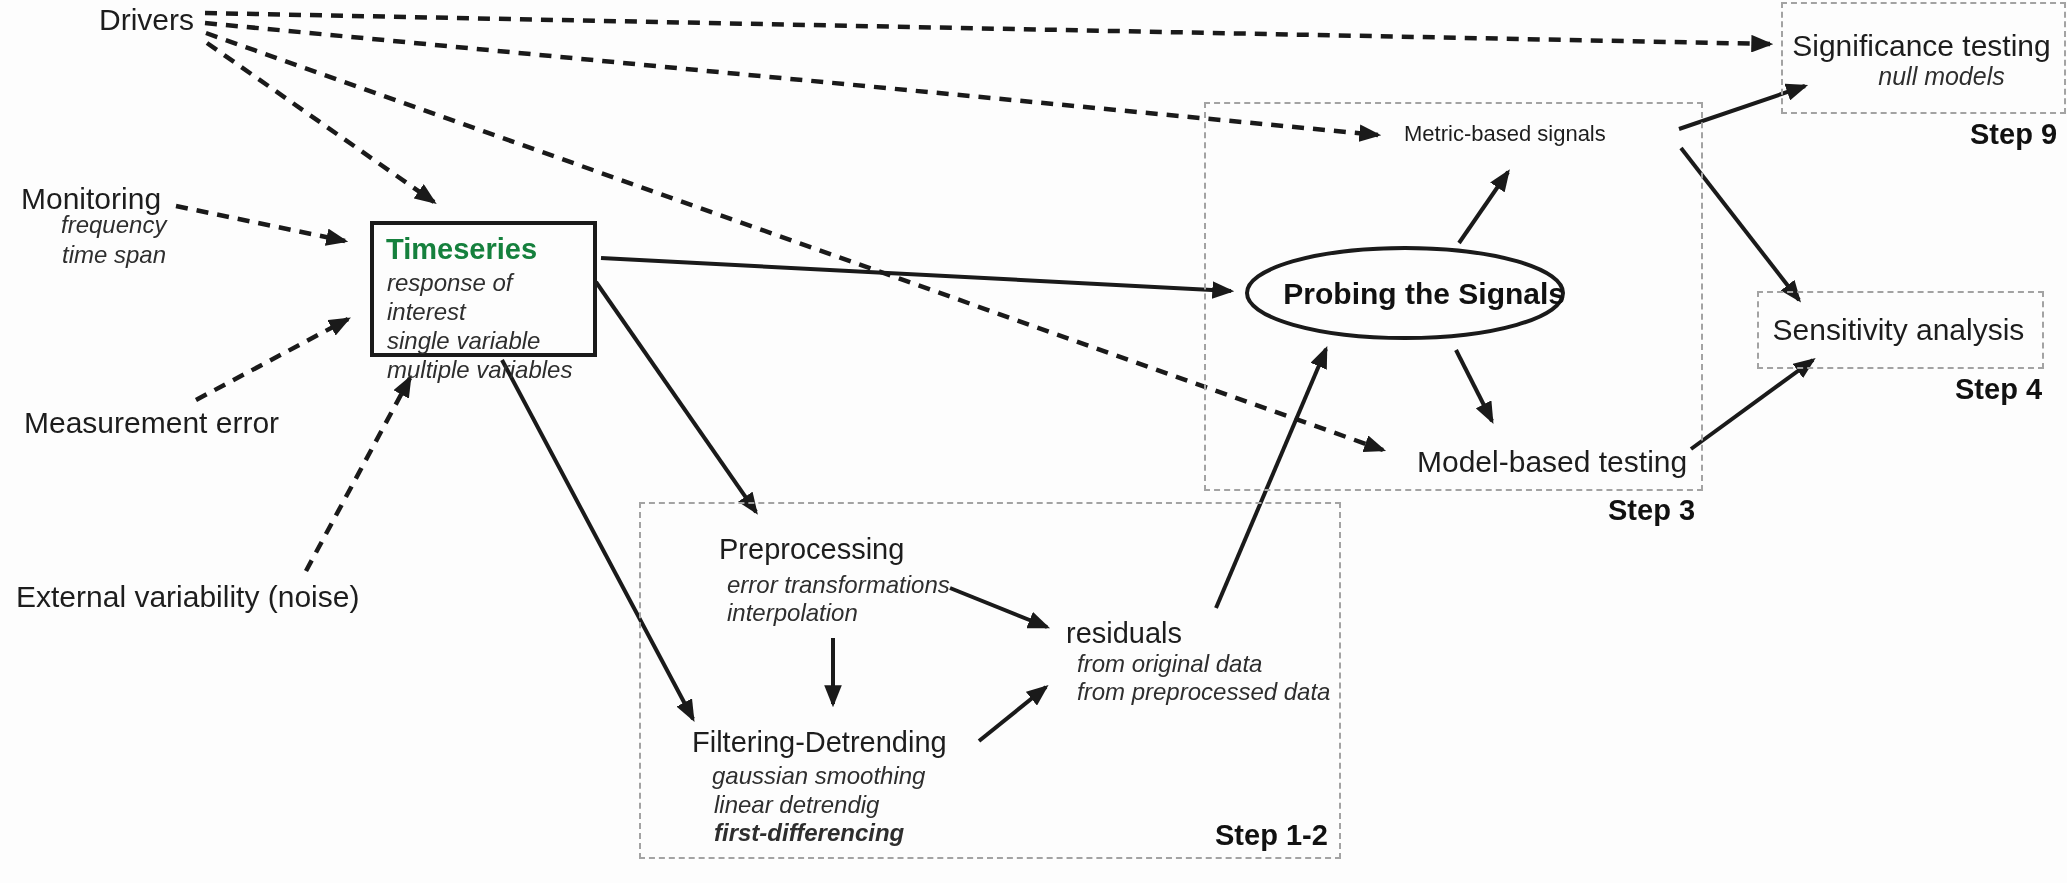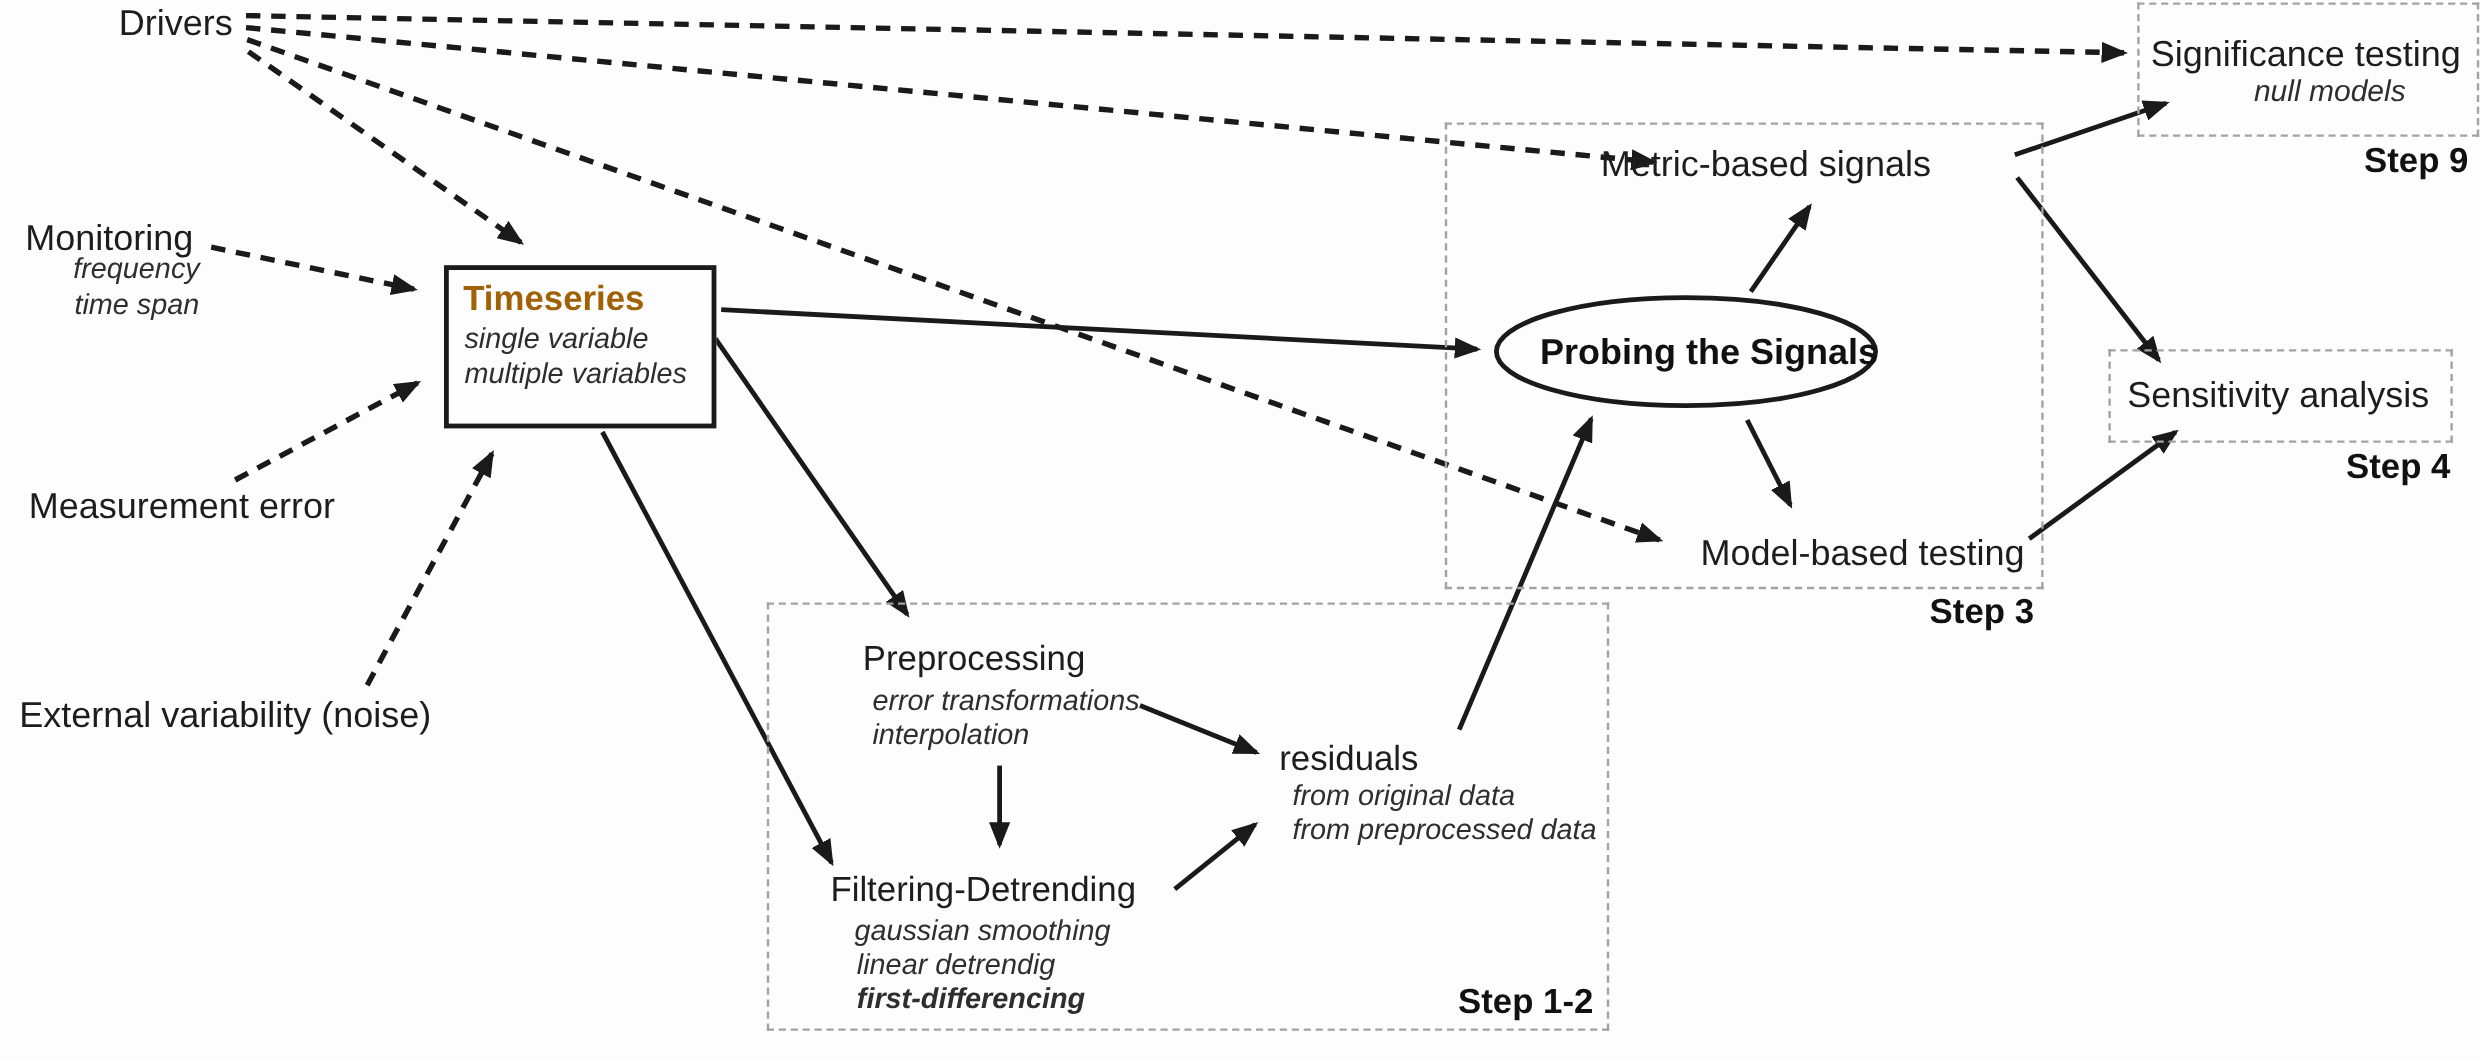--- a/index.html
+++ b/index.html
@@ -23,21 +23,21 @@
   .dash-box {
     position: absolute;
     border: 2px dashed #a3a3a3;
     background: transparent;
   }
   .solid-box {
     position: absolute;
     border: 4px solid #1b1b1b;
     background: #fdfdfd;
   }
-  .ts-title { font-size: 29px; font-weight: bold; color: #a16207; margin: 8px 16px 2px 12px; }
+  .ts-title { font-size: 29px; font-weight: bold; color: #15803d; margin: 8px 16px 2px 12px; }
   .ts-sub   { font-size: 24px; font-style: italic; color: #2e2e2e; line-height: 29px; margin-left: 13px; }
   .centered { text-align: center; }
   .node-title { font-size: 29px; color: #1d1d1d; }
   .ellipse-label {
     font-size: 30px; font-weight: bold; color: #111;
     text-align: right;
   }
 </style>
 </head>
 <body>
@@ -87,40 +87,41 @@
 <div class="abs lbl" style="left:21px; top:182px; font-size:30px;">Monitoring</div>
 <div class="abs sub" style="left:61px; top:211px;font-style:italic;">frequency</div>
 <div class="abs sub" style="left:62px; top:241px;">time span</div>
 
 <div class="abs lbl" style="left:24px; top:406px; font-size:30px;">Measurement error</div>
 
 <div class="abs lbl" style="left:16px; top:580px; font-size:30px;">External variability (noise)</div>
 
 <div class="solid-box" style="left:370px; top:221px; width:219px; height:128px;">
   <div class="ts-title">Timeseries</div>
+  <div class="ts-sub">response of interest</div>
   <div class="ts-sub">single variable</div>
   <div class="ts-sub">multiple variables</div>
 </div>
 
 <div class="abs node-title" style="left:719px; top:533px;">Preprocessing</div>
 <div class="abs sub" style="left:727px; top:571px;">error transformations</div>
 <div class="abs sub" style="left:727px; top:599px;">interpolation</div>
 
 <div class="abs node-title" style="left:692px; top:726px;">Filtering-Detrending</div>
 <div class="abs sub" style="left:712px; top:762px;">gaussian smoothing</div>
 <div class="abs sub" style="left:714px; top:791px;">linear detrendig</div>
 <div class="abs sub sub-bold" style="left:714px; top:819px;">first-differencing</div>
 
 <div class="abs node-title" style="left:1066px; top:617px;">residuals</div>
 <div class="abs sub" style="left:1077px; top:650px;">from original data</div>
 <div class="abs sub" style="left:1077px; top:678px;">from preprocessed data</div>
 
 <div class="abs ellipse-label" style="left:1245px; top:277px; width:320px;">Probing the Signals</div>
 
-<div class="abs node-title" style="left:1334px; top:121px; font-size:30px;">Metric-based signals</div>
+<div class="abs node-title" style="left:1404px; top:121px; font-size:22px;">Metric-based signals</div>
 <div class="abs node-title" style="left:1417px; top:445px; font-size:30px;">Model-based testing</div>
 
 <div class="abs lbl centered" style="left:1781px; top:29px; width:281px; font-size:30px;">Significance testing</div>
 <div class="abs sub centered" style="left:1801px; top:61px; width:281px; font-size:25px;">null models</div>
 
 <div class="abs lbl centered" style="left:1757px; top:313px; width:283px; font-size:30px;">Sensitivity analysis</div>
 
 <div class="abs step" style="left:1215px; top:819px;">Step 1-2</div>
 <div class="abs step" style="left:1608px; top:494px;">Step 3</div>
 <div class="abs step" style="left:1955px; top:373px;">Step 4</div>

